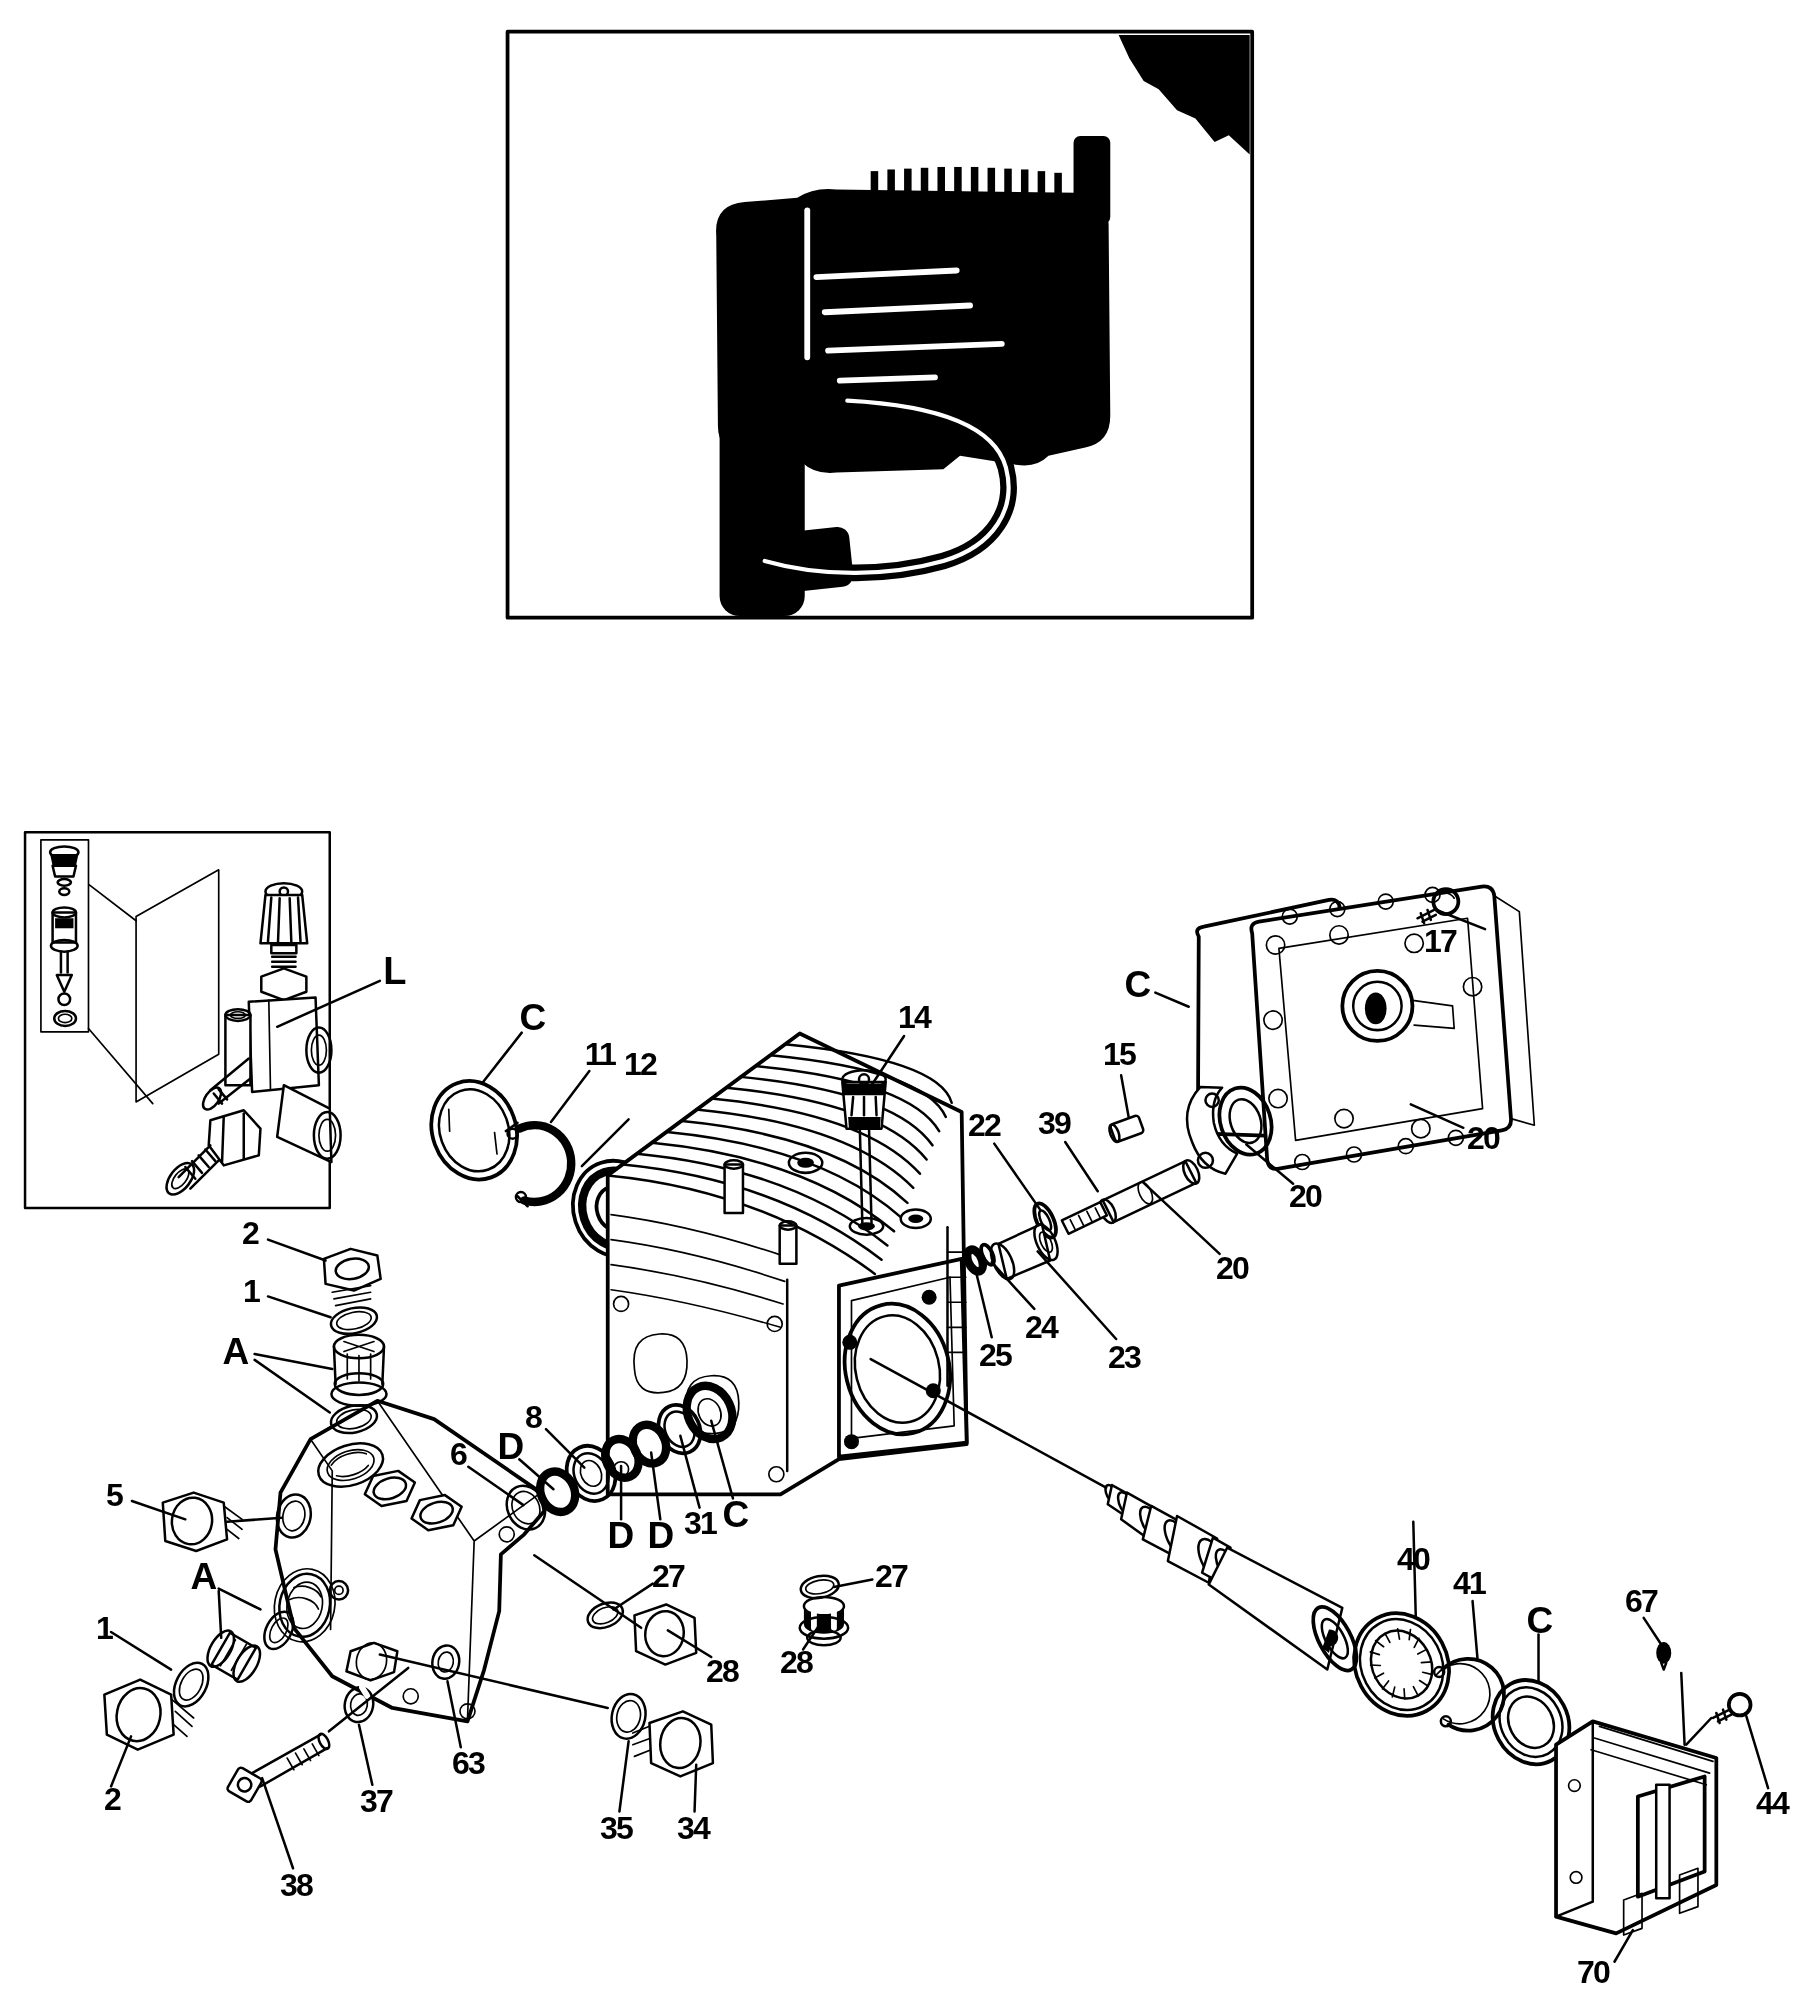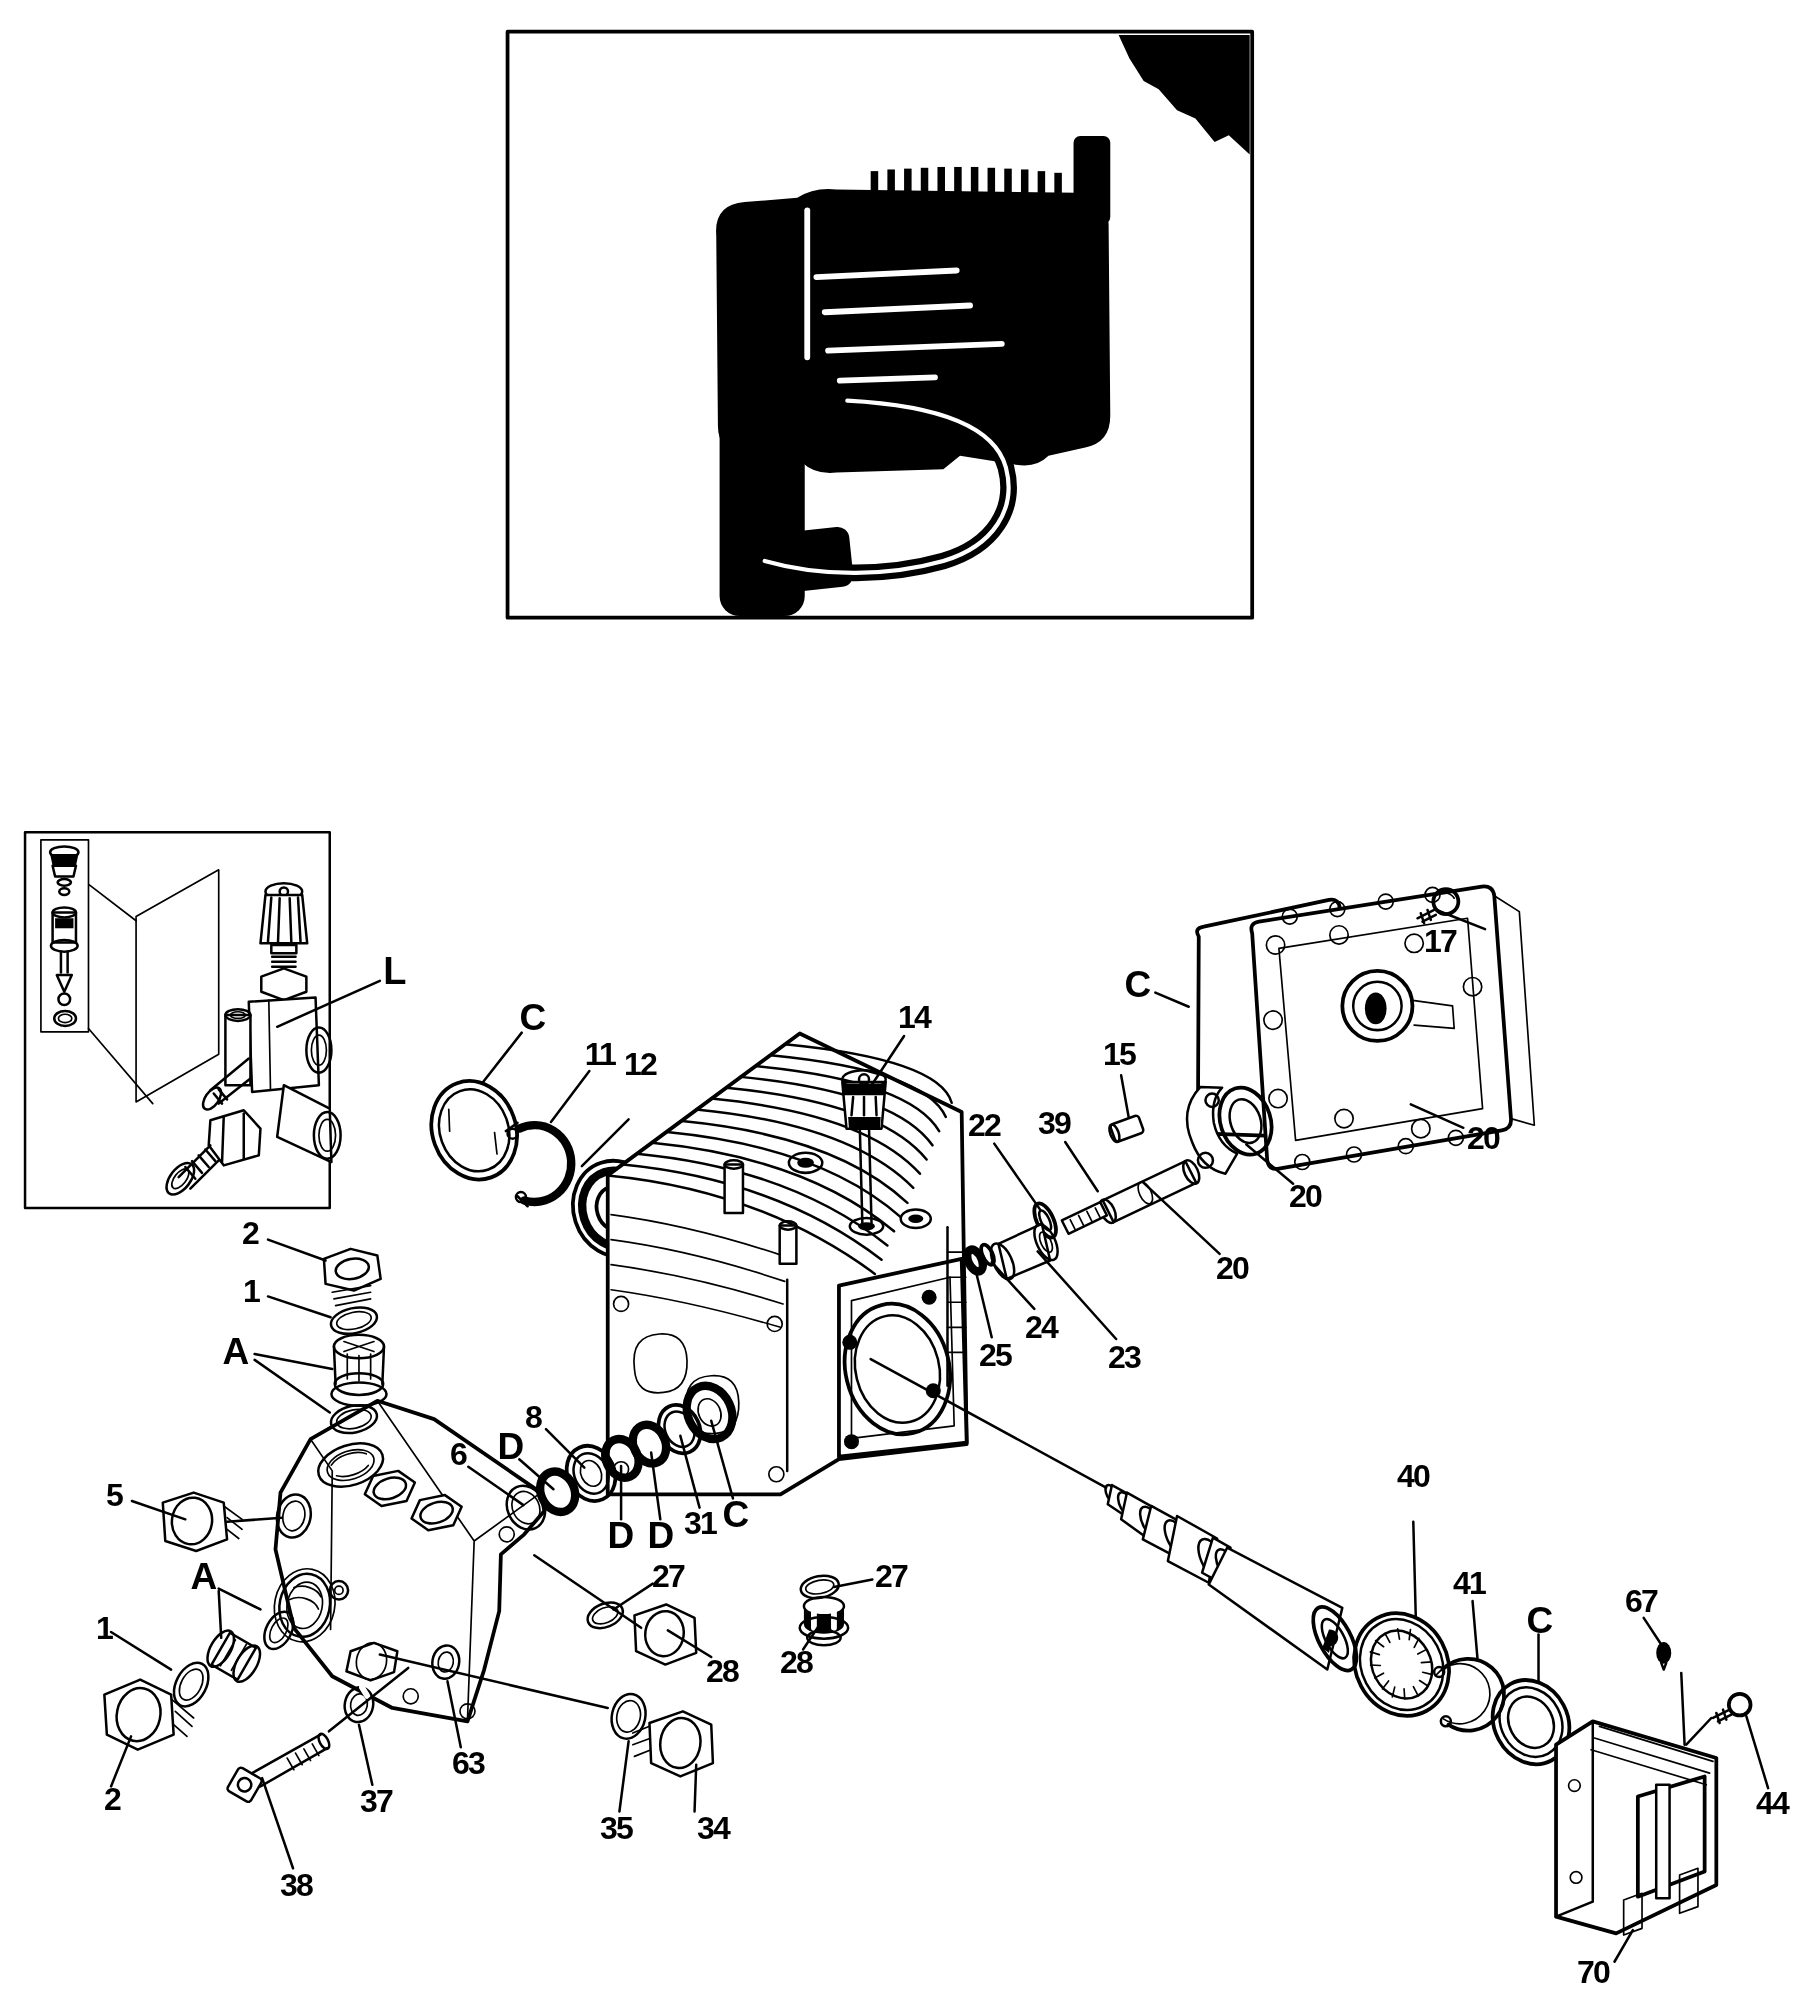--- a/index.html
+++ b/index.html
@@ -586,22 +586,22 @@
   <div class="callout" style="left:722px;top:1671px">28</div>
   <div class="callout" style="left:891px;top:1576px">27</div>
   <div class="callout" style="left:796px;top:1662px">28</div>
   <div class="callout" style="left:104px;top:1628px">1</div>
   <div class="callout" style="left:112px;top:1799px">2</div>
   <div class="callout" style="left:203px;top:1576px;font-size:37px">A</div>
   <div class="callout" style="left:296px;top:1885px">38</div>
   <div class="callout" style="left:376px;top:1801px">37</div>
   <div class="callout" style="left:468px;top:1763px">63</div>
   <div class="callout" style="left:616px;top:1828px">35</div>
-  <div class="callout" style="left:713px;top:1828px">34</div>
-  <div class="callout" style="left:1413px;top:1476px">40</div>
+  <div class="callout" style="left:693px;top:1828px">34</div>
+  <div class="callout" style="left:1413px;top:1559px">40</div>
   <div class="callout" style="left:1469px;top:1583px">41</div>
   <div class="callout" style="left:1539px;top:1620px;font-size:37px">C</div>
   <div class="callout" style="left:1641px;top:1601px">67</div>
   <div class="callout" style="left:1772px;top:1803px">44</div>
   <div class="callout" style="left:1593px;top:1972px">70</div>
 </div>
 
 </div>
 
 

